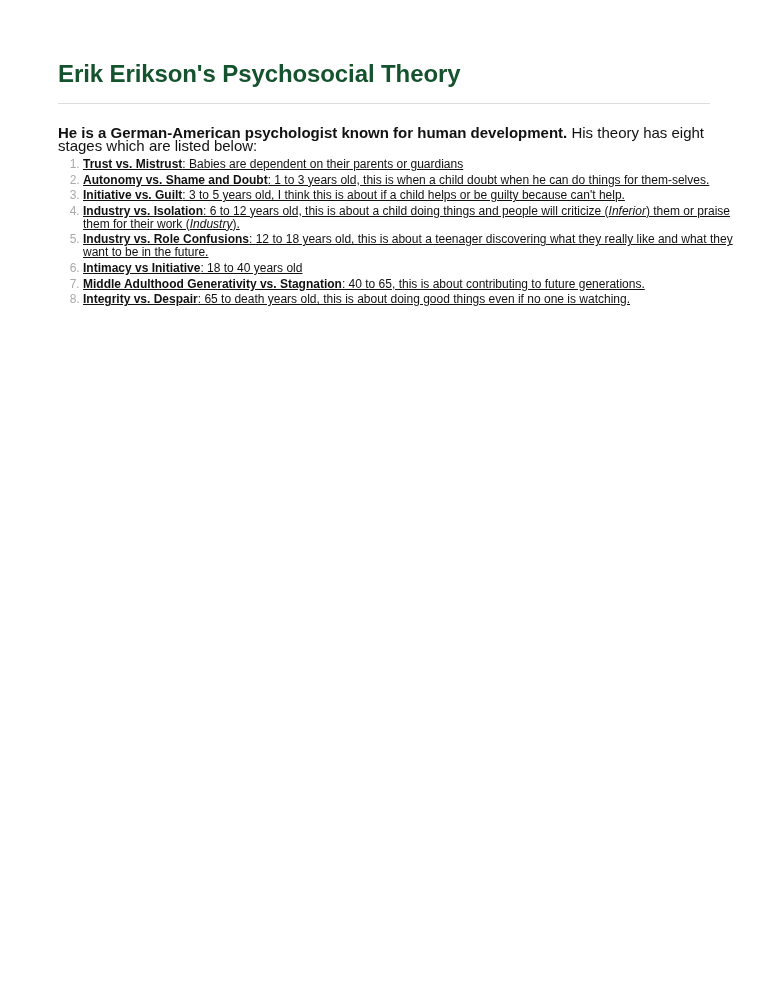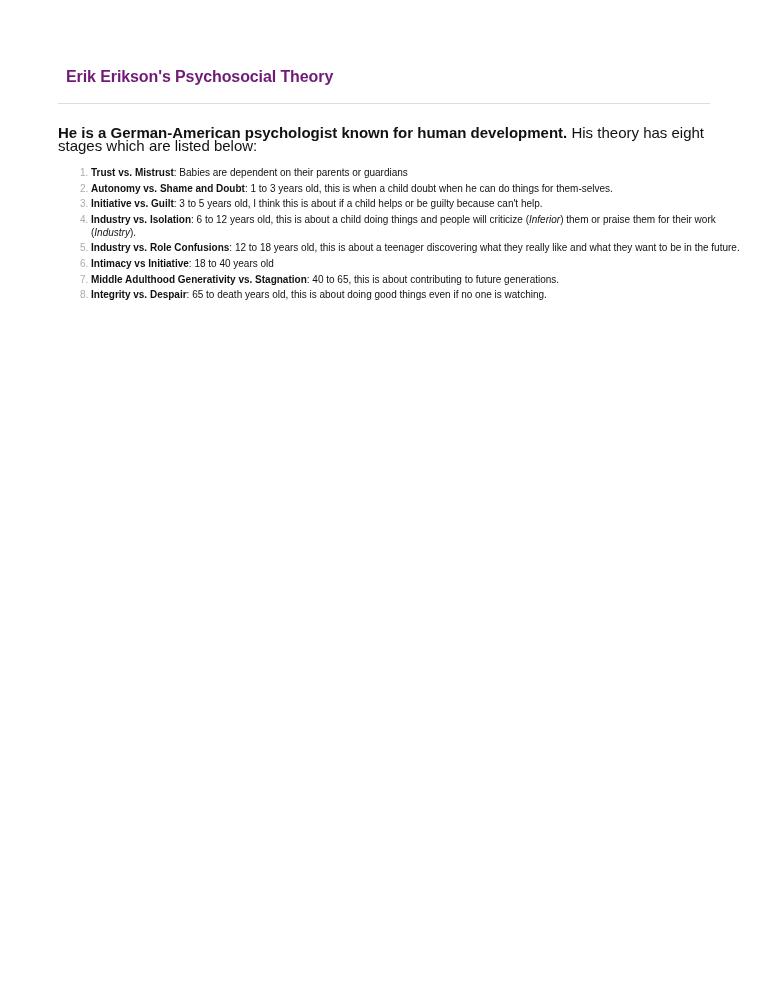--- a/index.html
+++ b/index.html
@@ -3,35 +3,35 @@
   <meta charset="utf-8">
   <style>
     html, body { margin: 0; padding: 0; background: #ffffff; }
     body {
       width: 768px; height: 994px; overflow: hidden;
       font-family: "Liberation Sans", sans-serif;
       color: #111;
     }
     .page { position: relative; padding: 0 58px; }
     h1 {
-      margin: 8px; position: absolute; left: 58px; top: 60px;
-      font-size: 16px; font-weight: bold; color: #701a75; letter-spacing: -0.1px;
+      margin: 0; position: absolute; left: 58px; top: 60px;
+      font-size: 24px; font-weight: bold; color: #14532d; letter-spacing: -0.1px;
     }
     hr {
       position: absolute; left: 58px; top: 103px; width: 652px;
       margin: 0; border: 0; border-top: 1px solid #dddddd; height: 0;
     }
     .intro {
       position: absolute; left: 58px; top: 126px; width: 652px;
       margin: 0; font-size: 15px; line-height: 13px;
     }
     ol {
       position: absolute; left: 58px; top: 150px; width: 652px;
-      margin: 16px; padding: 0 0 0 17px;
-      font-size: 10px; line-height: 13px;
+      margin: 8px; padding: 0 0 0 17px;
+      font-size: 12px; line-height: 13px; text-decoration: underline;
     }
     ol li { margin-bottom: 2.6px; padding-left: 0; }
     ol li::marker { color: #aaa; }
     b { font-weight: bold; }
   </style>
 </head>
 <body>
 
 <div class="page">
   <h1>Erik Erikson's Psychosocial Theory</h1>

